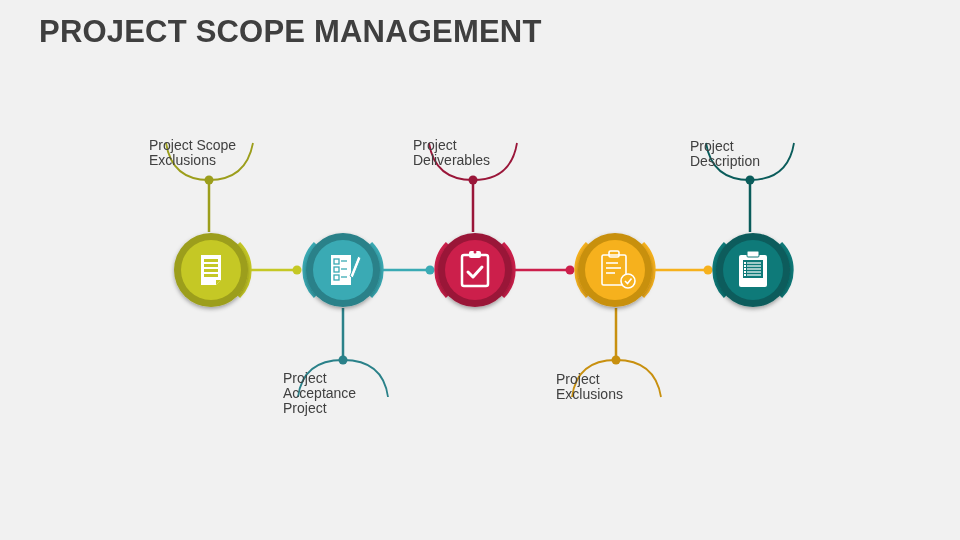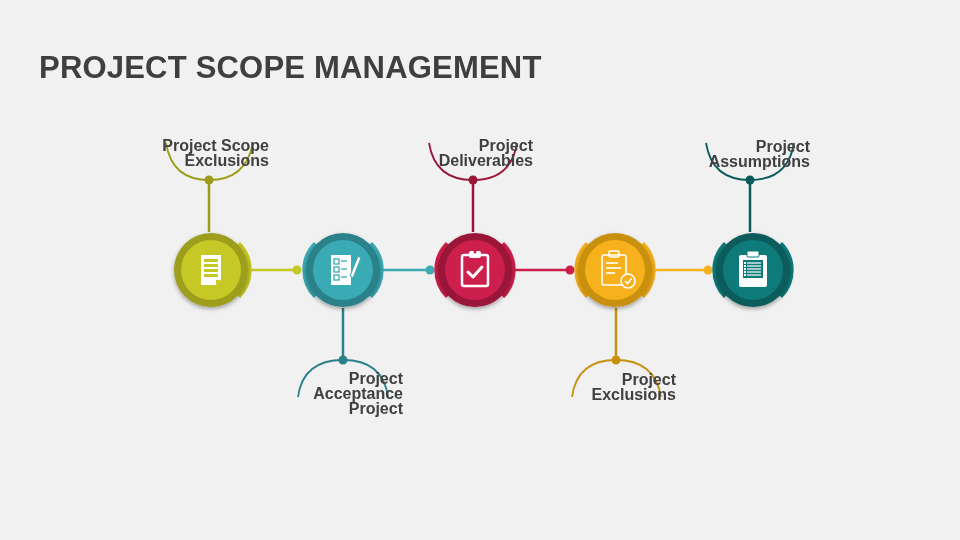--- a/index.html
+++ b/index.html
@@ -1,21 +1,21 @@
 <!DOCTYPE html>
 <html><head>
   <meta charset="utf-8">
   <style>
     html, body { margin:0; padding:0; }
     body { width:960px; height:540px; background:#f1f1f1; overflow:hidden; position:relative;
            font-family:"Liberation Sans", "DejaVu Sans", sans-serif; }
     .title { position:absolute; left:39px; top:14px; font-size:31px; font-weight:bold; color:#3f3f3f;
-             letter-spacing:0.2px; white-space:nowrap;margin-top:36px; }
+             letter-spacing:0.2px; white-space:nowrap; }
     svg.diagram { position:absolute; left:0; top:0; }
-    .label { position:absolute; width:120px; text-align:right; font-size:16px; font-weight:bold;
+    .label { position:absolute; width:120px; text-align:left; font-size:14px; font-weight:normal;
              color:#404040; line-height:15px; }
   </style>
 </head>
 <body>
 
 <div class="title">PROJECT SCOPE MANAGEMENT</div>
 
 <svg class="diagram" width="960" height="540" viewBox="0 0 960 540">
   <defs>
     <filter id="sh" x="-30%" y="-30%" width="160%" height="160%">
@@ -154,14 +154,14 @@
 <div class="label" style="left:413px; top:138px;">
   <div>Project</div>
   <div>Deliverables</div>
 </div>
 <div class="label" style="left:556px; top:372px;">
   <div>Project</div>
   <div>Exclusions</div>
 </div>
 <div class="label" style="left:690px; top:139px;">
   <div>Project</div>
-  <div>Assumptions</div>
+  <div>Description</div>
 </div>
 
 </body></html>

